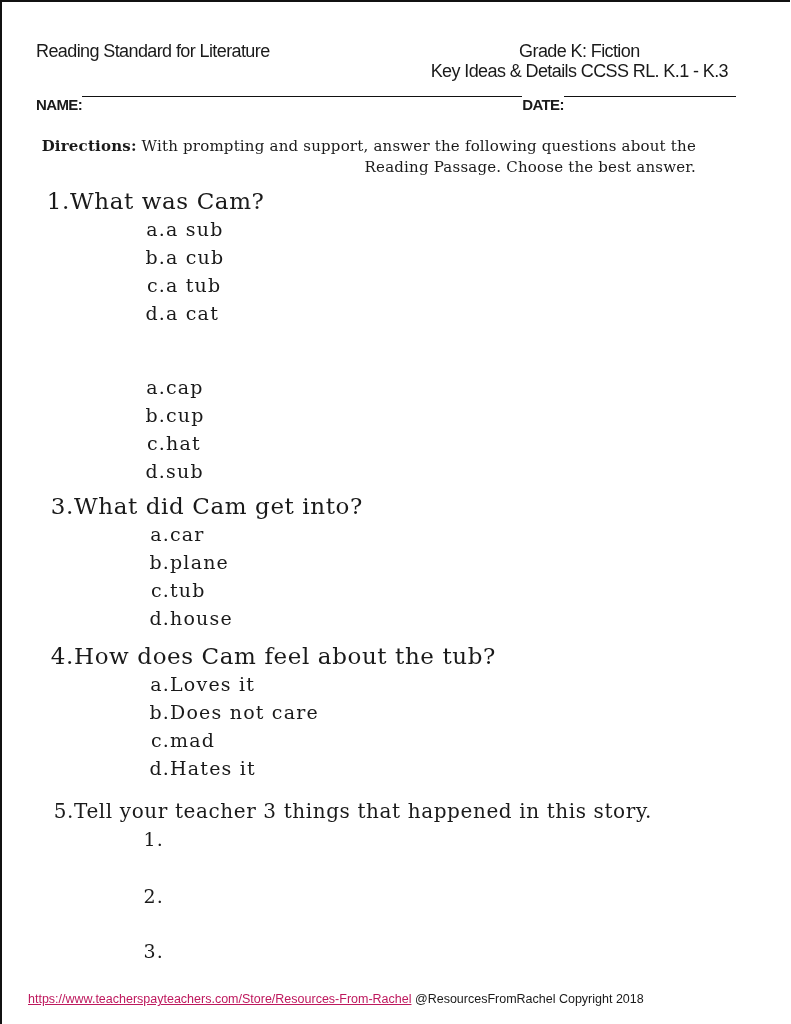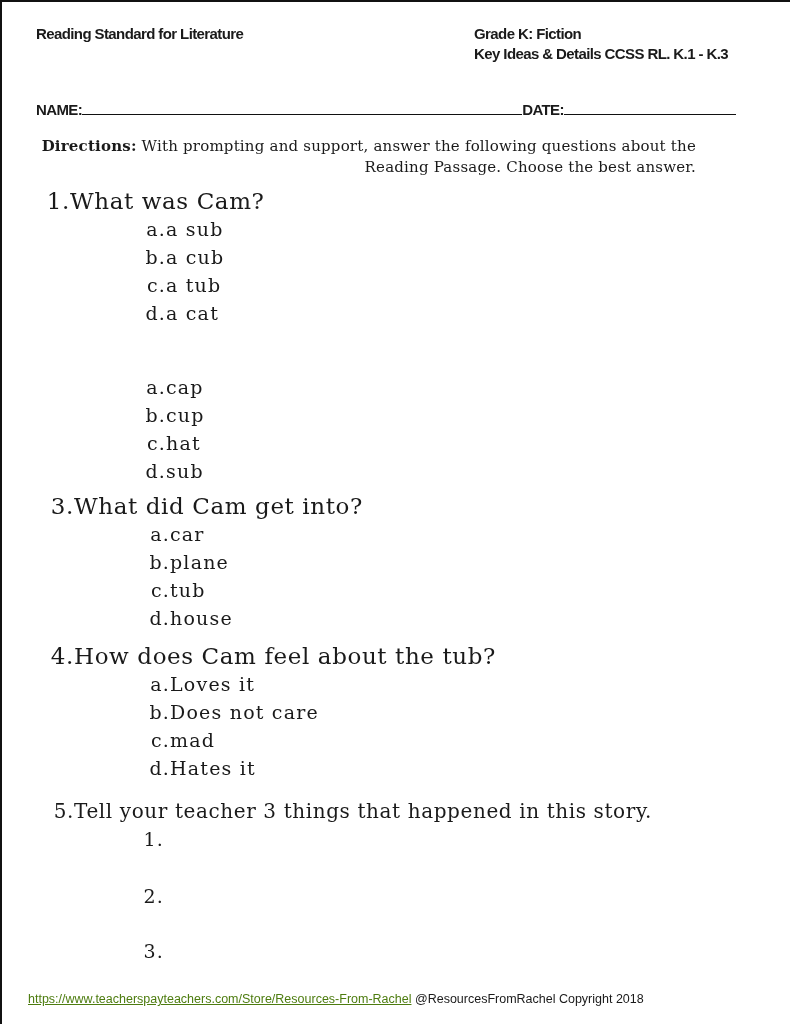--- a/index.html
+++ b/index.html
@@ -6,33 +6,33 @@
   body {
     width: 791px; height: 1024px; background: #ffffff; position: relative; overflow: hidden;
     color: #1a1a1a;
   }
   .page {
     position: absolute; left: 0; top: 0; width: 790px; height: 1024px;
     border-top: 2px solid #111; border-left: 2px solid #111; box-sizing: border-box;
   }
   .hand { font-family: "Liberation Sans", sans-serif; letter-spacing: -0.6px; }
   .serif { font-family: "DejaVu Serif", serif; text-align: right; }
-  .hdr { position: absolute; font-size: 15px; font-weight: bold; line-height: 20px; }
+  .hdr { position: absolute; font-size: 18px; font-weight: normal; line-height: 20px; margin-top: 17px; }
   .hdr-left { left: 34px; top: 22px; }
-  .hdr-right { right: 62px; top: 22px; text-align: left; }
-  .name-row { position: absolute; left: 34px; top: 94px; width: 708px; height: 22px; font-size: 15px; font-weight: bold; display: flex; align-items: flex-end; }
+  .hdr-right { right: 62px; top: 22px; text-align: center; }
+  .name-row { position: absolute; left: 34px; top: 94px; width: 708px; height: 22px; font-size: 15px; font-weight: bold; display: flex; align-items: flex-start; }
   .line { border-bottom: 1.5px solid #111; height: 0; margin-bottom: 3px; }
   .directions { position: absolute; left: 34px; top: 134px; width: 660px; font-size: 15px; line-height: 21px; letter-spacing: 0.2px; }
   .directions b { font-weight: bold; }
   .q { position: absolute; font-size: 23px; line-height: 28px; letter-spacing: 0.6px; }
   .q .num { display: inline-block; width: 34px; }
   .opt { position: absolute; font-size: 19px; line-height: 28px; letter-spacing: 1.2px; margin-left: 46px; }
   .opt .lbl { display: inline-block; width: 38px; }
   .footer { position: absolute; left: 26px; top: 990px; font-size: 12.5px; font-family: "Liberation Sans", sans-serif; white-space: nowrap; }
-  .footer a { color: #4d7c0f; text-decoration: underline; }
+  .footer a { color: #be185d; text-decoration: underline; }
 </style>
 </head>
 <body>
 
 <div class="page">
 
   <div class="hdr hdr-left hand">
     <div>Reading Standard for Literature</div>
   </div>
   <div class="hdr hdr-right hand">

